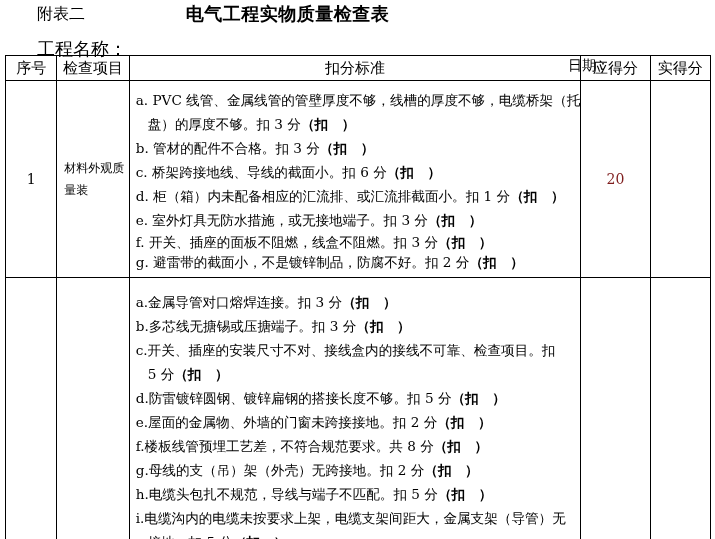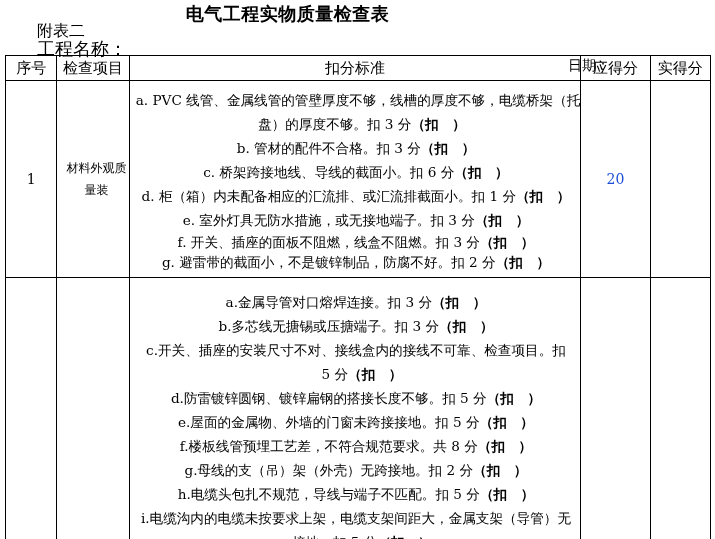--- a/index.html
+++ b/index.html
@@ -1,34 +1,34 @@
 <!DOCTYPE html>
 <html><head>
 <meta charset="utf-8">
 <style>
   html, body { margin: 0; padding: 0; background: #ffffff; }
   body { width: 715px; height: 539px; overflow: hidden; position: relative;
          font-family: "DejaVu Serif", "Liberation Serif", serif; color: #000; }
-  .appendix { position: absolute; left: 37px; top: 21px; font-size: 16px; }
+  .appendix { position: absolute; left: 37px; top: 4px; font-size: 16px; }
   .title { position: absolute; left: 0; width: 575px; top: 2px; text-align: center;
            font-size: 18px; font-weight: bold; letter-spacing: 0.5px; }
   .proj { position: absolute; left: 37px; top: 37px; font-size: 18px; }
   .date { position: absolute; left: 568px; top: 37px; font-size: 14px; margin-top: 20px; }
   table.grid { position: absolute; left: 5px; top: 55px; border-collapse: collapse;
                table-layout: fixed; width: 706px; }
-  table.grid td, table.grid th { border: 1.5px solid #000; padding: 0; vertical-align: middle; text-align: center; }
+  table.grid td, table.grid th { border: 1.5px solid #000; padding: 0; vertical-align: middle; }
   table.grid th { height: 24px; font-size: 15px; font-weight: normal; text-align: center; }
   .c-no { width: 51px; }
   .c-item { width: 72px; }
   .c-std { width: 449px; }
   .c-should { width: 69px; }
   .c-actual { width: 60px; }
   td.no { text-align: center; font-size: 14px; }
   td.item { font-size: 12px; padding-left: 7px !important; line-height: 22px; vertical-align: middle; }
-  td.should { text-align: center; font-size: 14px; color: #1d4ed8; margin-top: 30px; }
+  td.should { text-align: center; font-size: 14px; color: #7f1d1d; margin-top: 30px; }
   td.std { vertical-align: top; padding: 4px 4px 2px 6px !important; }
   .line { font-size: 13.6px; line-height: 24px; white-space: nowrap; }
   .line.cont { padding-left: 12px; }
   .line.tight { line-height: 20px; }
   .deduct { font-weight: bold; }
   .r1 td { height: 190px; }
   .r2 td { height: 280px; }
 </style>
 </head>
 <body>
@@ -74,21 +74,21 @@
 
   <tr class="r2">
     <td class="no"></td>
     <td class="item"></td>
     <td class="std">
       <div class="line"><span>a.金属导管对口熔焊连接。扣 3 分</span><span class="deduct">（扣　）</span></div>
       <div class="line"><span>b.多芯线无搪锡或压搪端子。扣 3 分</span><span class="deduct">（扣　）</span></div>
       <div class="line"><span>c.开关、插座的安装尺寸不对、接线盒内的接线不可靠、检查项目。扣</span></div>
       <div class="line cont"><span>5 分</span><span class="deduct">（扣　）</span></div>
       <div class="line"><span>d.防雷镀锌圆钢、镀锌扁钢的搭接长度不够。扣 5 分</span><span class="deduct">（扣　）</span></div>
-      <div class="line"><span>e.屋面的金属物、外墙的门窗未跨接接地。扣 5 分</span><span class="deduct">（扣　）</span></div>
+      <div class="line"><span>e.屋面的金属物、外墙的门窗未跨接接地。扣 2 分</span><span class="deduct">（扣　）</span></div>
       <div class="line"><span>f.楼板线管预埋工艺差，不符合规范要求。共 8 分</span><span class="deduct">（扣　）</span></div>
       <div class="line"><span>g.母线的支（吊）架（外壳）无跨接地。扣 2 分</span><span class="deduct">（扣　）</span></div>
       <div class="line"><span>h.电缆头包扎不规范，导线与端子不匹配。扣 5 分</span><span class="deduct">（扣　）</span></div>
       <div class="line"><span>i.电缆沟内的电缆未按要求上架，电缆支架间距大，金属支架（导管）无</span></div>
       <div class="line cont"><span>接地。扣 5 分</span><span class="deduct">（扣　）</span></div>
     </td>
     <td class="should"></td>
     <td class="actual"></td>
   </tr>
 </tbody>

